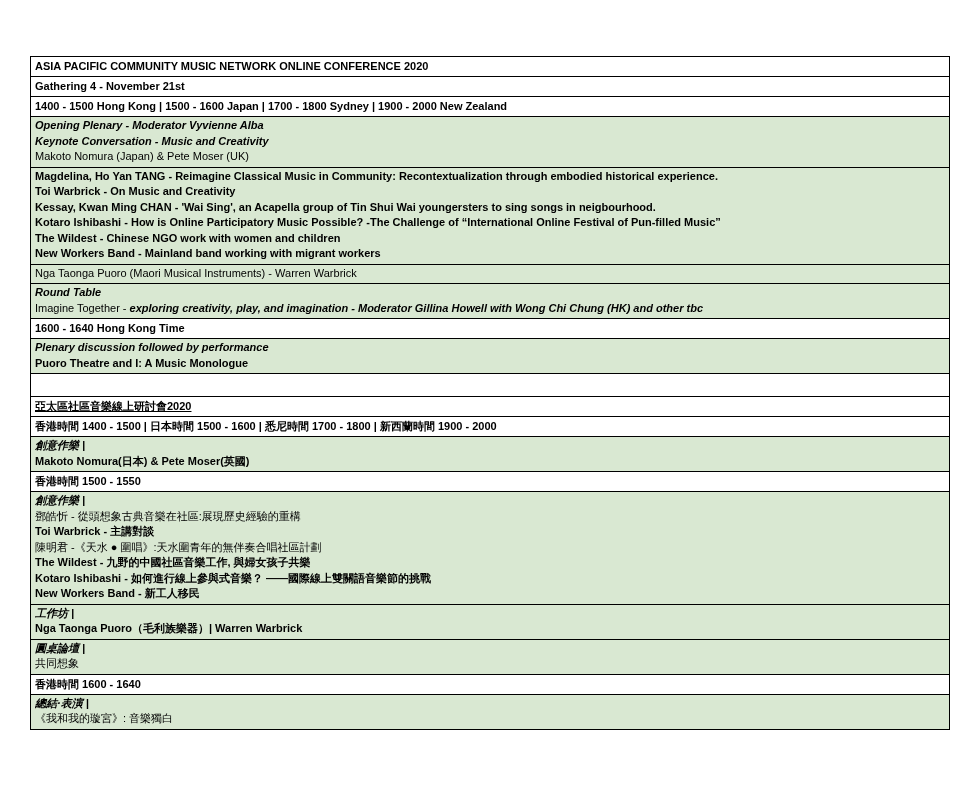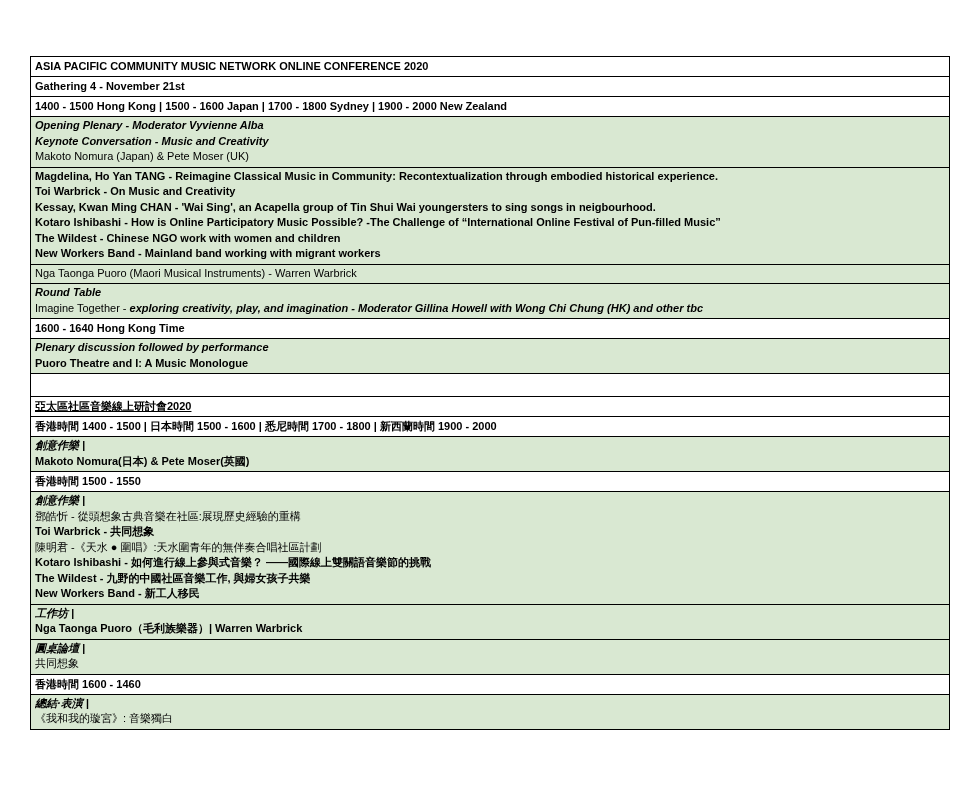--- a/index.html
+++ b/index.html
@@ -80,34 +80,34 @@
     <div class="row green">
       <div class="line"><span class="seg b i">創意作樂 |</span></div>
       <div class="line"><span class="seg b">Makoto Nomura(日本) &amp; Pete Moser(英國)</span></div>
     </div>
     <div class="row  single">
       <div class="line"><span class="seg b">香港時間 1500 - 1550</span></div>
     </div>
     <div class="row green">
       <div class="line"><span class="seg b i">創意作樂 |</span></div>
       <div class="line"><span class="seg">鄧皓忻 - 從頭想象古典音樂在社區:展現歷史經驗的重構</span></div>
-      <div class="line"><span class="seg b">Toi Warbrick - 共同想象</span></div>
+      <div class="line"><span class="seg b">Toi Warbrick - 主講對談</span></div>
       <div class="line"><span class="seg">陳明君 -《天水 ● 圍唱》:天水圍青年的無伴奏合唱社區計劃</span></div>
+      <div class="line"><span class="seg b">The Wildest - 九野的中國社區音樂工作, 與婦女孩子共樂</span></div>
       <div class="line"><span class="seg b">Kotaro Ishibashi - 如何進行線上參與式音樂？ ——國際線上雙關語音樂節的挑戰</span></div>
-      <div class="line"><span class="seg b">The Wildest - 九野的中國社區音樂工作, 與婦女孩子共樂</span></div>
       <div class="line"><span class="seg b">New Workers Band - 新工人移民</span></div>
     </div>
     <div class="row green">
       <div class="line"><span class="seg b i">工作坊 |</span></div>
       <div class="line"><span class="seg b">Nga Taonga Puoro（毛利族樂器）| Warren Warbrick</span></div>
     </div>
     <div class="row green">
       <div class="line"><span class="seg b i">圓桌論壇 |</span></div>
       <div class="line"><span class="seg">共同想象</span></div>
     </div>
     <div class="row  single">
-      <div class="line"><span class="seg b">香港時間 1600 - 1460</span></div>
+      <div class="line"><span class="seg b">香港時間 1600 - 1640</span></div>
     </div>
     <div class="row green">
       <div class="line"><span class="seg b i">總結·表演 |</span></div>
       <div class="line"><span class="seg">《我和我的璇宮》: 音樂獨白</span></div>
     </div>
   </div>
 
 </body></html>

